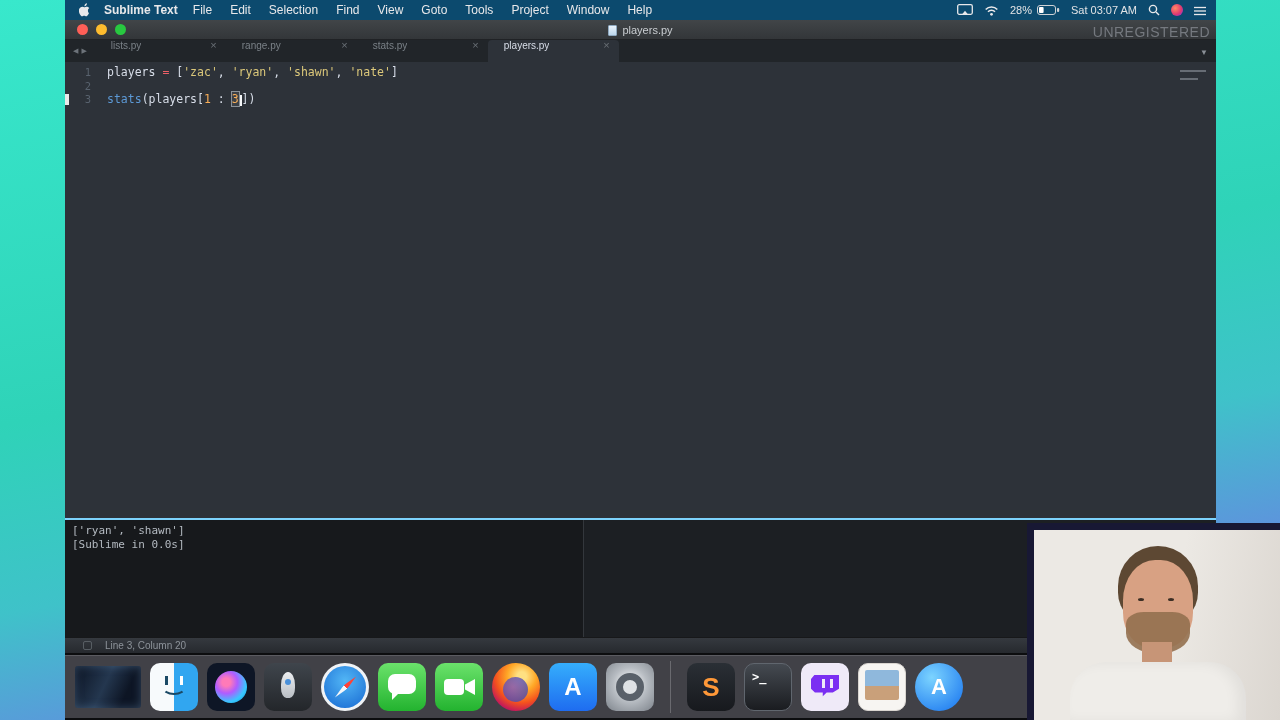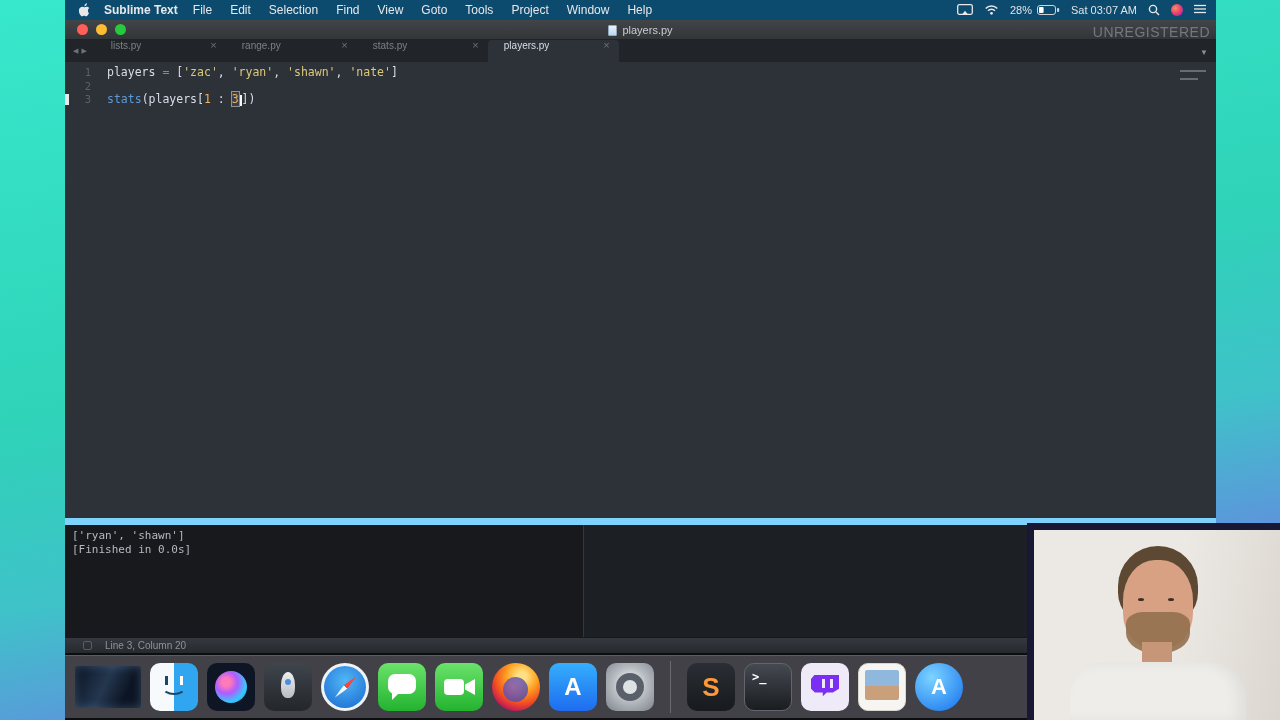--- a/index.html
+++ b/index.html
@@ -10,21 +10,21 @@
     background: linear-gradient(170deg, #38e8cc 0%, #2fd3b8 45%, #3fc2c9 65%, #6e7ae8 88%, #8a55f0 100%);
   }
   
   .screen { position:absolute; left:65px; top:0; width:1151px; height:720px; background:#0c0d0f; }
 
   
   .menubar { height:20px; background:#0c4a6e; display:flex; align-items:center; padding:0 10px; color:#e8e8ea; font-size:12px; }
   .apple-wrap { display:flex; align-items:center; padding:0 4px; }
   .appname { font-weight:bold; margin:0 6px 0 9px; }
   .menu-item { padding:0 9px; }
-  .menubar-right { margin-left:auto; display:flex; align-items:flex-start; gap:11px; font-size:11px; color:#e2e3e5; }
+  .menubar-right { margin-left:auto; display:flex; align-items:flex-end; gap:11px; font-size:11px; color:#e2e3e5; }
   .battery-group { display:flex; align-items:center; gap:5px; }
   .siri-dot { width:12px; height:12px; border-radius:50%; background: radial-gradient(circle at 35% 35%, #ff8a65, #e03a6e 55%, #7b2ff2 100%); }
 
   
   .titlebar { height:20px; background:linear-gradient(180deg,#414548,#333639); position:relative; display:flex; align-items:center; border-bottom:1px solid #202225; }
   .traffic { display:flex; gap:8px; margin-left:12px; }
   .tl { width:11px; height:11px; border-radius:50%; }
   .tl.red{ background:#ff5f57; } .tl.yellow{ background:#febc2e; } .tl.green{ background:#28c840; }
   .title-center { position:absolute; left:0; right:0; text-align:center; color:#c9cdd1; font-size:11px; pointer-events:none; }
   .doc-icon { display:inline-block; width:9px; height:11px; background:linear-gradient(180deg,#eaf3fb,#bcd6ec); border:1px solid #8fa9c0; border-radius:1px; margin-right:5px; vertical-align:-2px; }
@@ -50,21 +50,21 @@
   .seg-str { color:#dcc87a; }
   .seg-fn  { color:#5c99d6; }
   .seg-num { color:#f9ae58; }
   .seg-sel { outline:1px solid #8b9299; background:rgba(255,255,255,.07); }
   .seg-caret { display:inline-block; width:2px; height:11px; background:#f4f6f8; vertical-align:text-bottom; margin-left:1px; }
   .minimap { position:absolute; top:6px; right:4px; width:36px; opacity:.45; }
   .minimap i { display:block; height:2px; background:#aeb6be; margin:2px 4px; }
   .minimap i.l1 { width:26px; } .minimap i.l2 { width:0; } .minimap i.l3 { width:18px; }
 
   
-  .console { height:119px; background:#17191c; border-top:7px solid #7dd3fc; position:relative; font-family:"DejaVu Sans Mono", monospace; font-size:11px; color:#b4bac1; padding:4px 0 0 7px; }
+  .console { height:119px; background:#17191c; border-top:2px solid #7dd3fc; position:relative; font-family:"DejaVu Sans Mono", monospace; font-size:11px; color:#b4bac1; padding:4px 0 0 7px; }
   .console::after { content:''; position:absolute; left:518px; right:0; top:0; bottom:0; background:#1c1f23; border-left:1px solid #33373c; }
   .console-line { height:14px; line-height:14px; position:relative; z-index:2; white-space:pre; }
 
   
   .statusbar { height:16px; background:linear-gradient(180deg,#35393f,#26292e); border-top:1px solid #17181a; display:flex; align-items:center; padding-left:18px; color:#8d939a; font-size:10px; gap:13px; }
   .status-glyph { width:9px; height:9px; border:1px solid #6a7076; border-radius:2px; opacity:.7; }
 
   
   .dockarea { height:67px; position:relative; background:#0c0d0f; }
   .dock { position:absolute; left:0; right:0; top:2px; height:63px; background:rgba(70,70,75,.93); border-top:1px solid rgba(255,255,255,.14); display:flex; align-items:center; gap:9px; padding:0 10px; }
@@ -236,21 +236,21 @@
     <div class="minimap">
         <i class="l1"></i>
         <i class="l2"></i>
         <i class="l3"></i>
       </div>
   </div>
 
   <div class="console">
     <div id="console-lines">
         <div class="console-line">['ryan', 'shawn']</div>
-        <div class="console-line">[Finished in 0.0s]</div>
+        <div class="console-line">[Sublime in 0.0s]</div>
       </div>
   </div>
 
   <div class="statusbar">
     <span class="status-glyph"></span>
     <span>Line 3, Column 20</span>
   </div>
 
   <div class="dockarea">
     <div class="dock">

